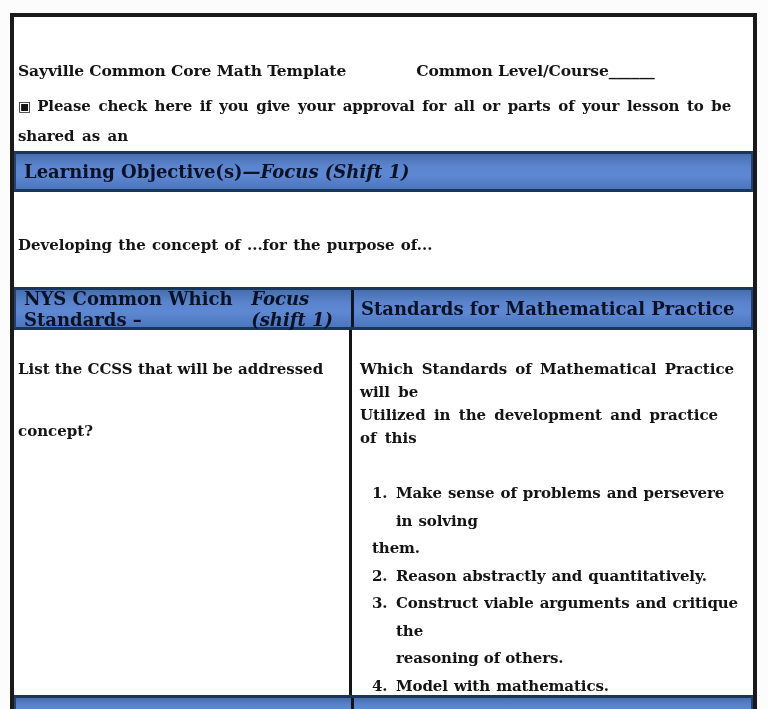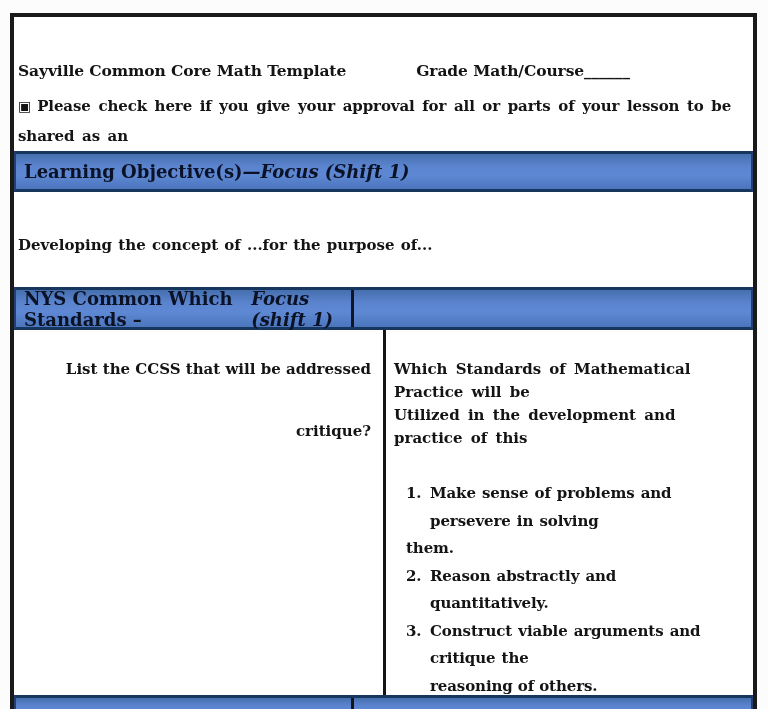--- a/index.html
+++ b/index.html
@@ -91,24 +91,23 @@
     align-items: center;
     padding-left: 7px;
   }
   .body-row {
     height: 365px;
     display: flex;
     font-weight: bold;
     font-size: 15px;
   }
   .body-row .cell-left {
-    width: 372px;
+    width: 338px;
     border-right: 3px solid #141414;
     padding: 30px 12px 12px 4px;
-    text-align: right;
   }
   .body-row .cell-right {
     flex: 1;
     padding: 28px 14px 0 8px;
   }
   .left-line2 { margin-top: 44px; }
   .intro { line-height: 23px; word-spacing: 3px; }
   .mp-list { margin-top: 30px; margin-left: 12px; line-height: 27.5px; letter-spacing: -0.1px; }
   .mp-line { display: flex; }
   .mp-num { width: 24px; flex: none; }
@@ -130,21 +129,21 @@
 </style>
 </head>
 <body>
 
 <div class="page">
   <div class="doc">
 
     <div class="header-block">
       <div class="title-row">
         <span>Sayville Common Core Math Template</span>
-        <span class="grade-label">Grade Math/Course______</span>
+        <span class="grade-label">Common Level/Course______</span>
       </div>
       <div class="approval">
         <div>
           <span class="checkbox">▣</span><span>Please check here if you give your approval for all or parts of your lesson to be shared  as an</span>
         </div>
         <div>exemplar</div>
       </div>
     </div>
 
     <div class="bar bar1">
@@ -154,26 +153,29 @@
 
     <div class="objective-body">
       <span>Developing the concept of ...for the purpose of...</span>
     </div>
 
     <div class="bar bar2">
       <div class="cell-left">
         <span>NYS Common Which Standards – </span>
         <i>Focus (shift 1)</i>
       </div>
+      <div class="cell-right">
+        <span>Standards for Mathematical Practice</span>
+      </div>
     </div>
 
     <div class="body-row">
       <div class="cell-left">
         <div>List the CCSS that will be addressed</div>
-        <div class="left-line2">critique?</div>
+        <div class="left-line2">concept?</div>
       </div>
       <div class="cell-right">
         <div class="intro">
           <div>Which Standards of Mathematical Practice will be</div>
           <div>Utilized in the development and practice of this</div>
         </div>
         <div class="mp-list">
 
           <div class="mp-line">
             <span class="mp-num">1.</span>

